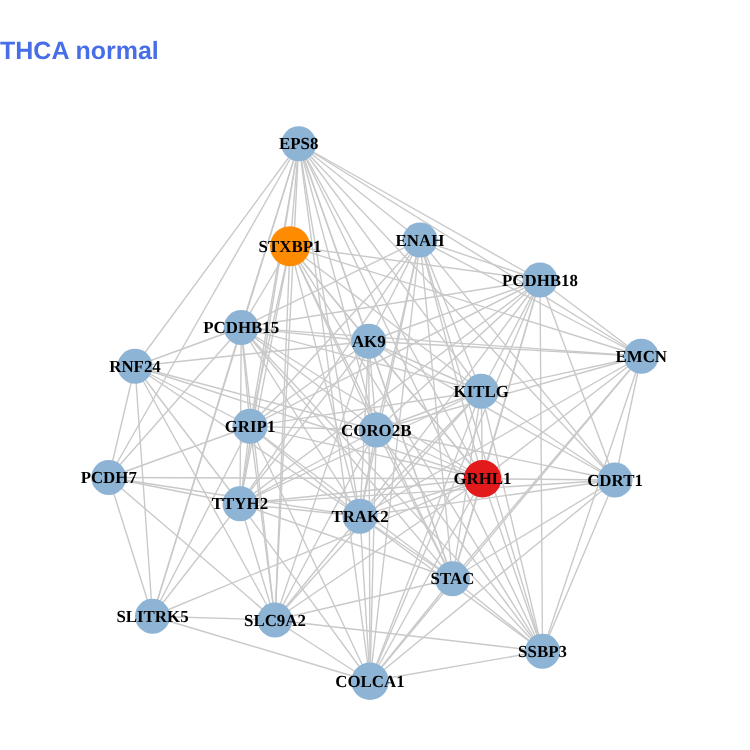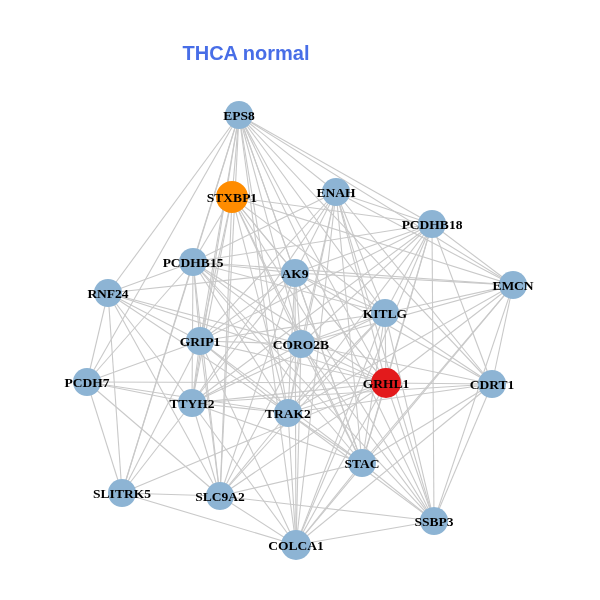--- a/index.html
+++ b/index.html
@@ -10,24 +10,23 @@
   }
   #canvas {
     position: relative;
     width: 600px;
     height: 600px;
     background: #ffffff;
     overflow: hidden;
   }
   #plot-title {
     position: absolute;
-    top: 42px;
+    top: 30px;
     left: 0;
     width: 492px;
-    text-align: center;
     font-family: "Liberation Sans", sans-serif;
     font-weight: bold;
     font-size: 20px;
     letter-spacing: 0px;
   }
   #network-svg {
     position: absolute;
     top: 0;
     left: 0;
   }

